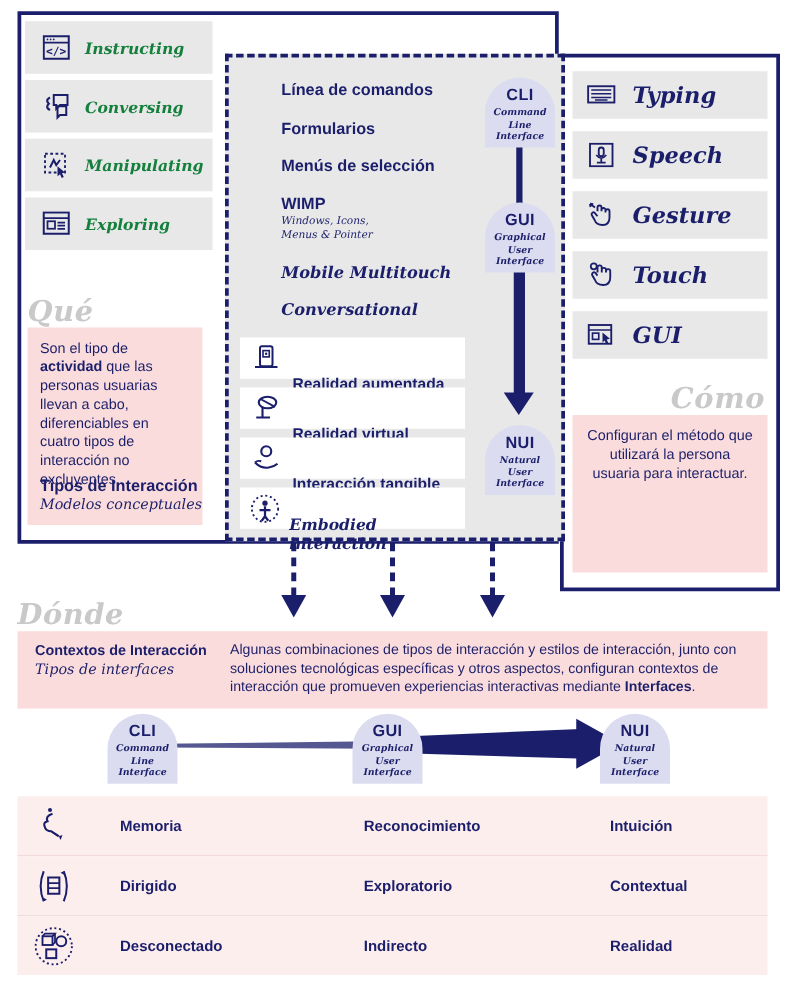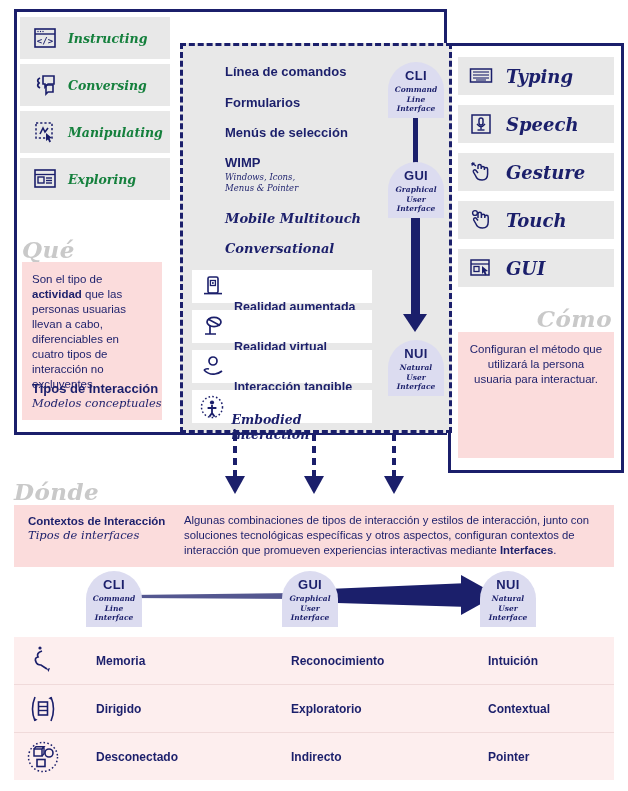--- a/index.html
+++ b/index.html
@@ -433,15 +433,15 @@
       <svg width="36" height="36" viewBox="0 0 36 36">
           <circle cx="18" cy="18" r="14.5" fill="none" stroke="#1b1f6b" stroke-width="1.5" stroke-dasharray="1.6 2.2"></circle>
           <rect x="9" y="10" width="8" height="7" fill="none" stroke="#1b1f6b" stroke-width="1.5"></rect>
           <path d="M9 10 l2 -2.2 h8 l-2 2.2 M17 17 l2 -2.2 v-7" fill="none" stroke="#1b1f6b" stroke-width="1.4"></path>
           <circle cx="24" cy="14" r="4" fill="none" stroke="#1b1f6b" stroke-width="1.6"></circle>
           <rect x="12" y="20.5" width="8" height="7" fill="none" stroke="#1b1f6b" stroke-width="1.6"></rect>
         </svg>
     </span>
     <span class="c c1">Desconectado</span>
     <span class="c c2">Indirecto</span>
-    <span class="c c3">Pointer</span>
+    <span class="c c3">Realidad</span>
   </div>
 </div>
 
 </body></html>

